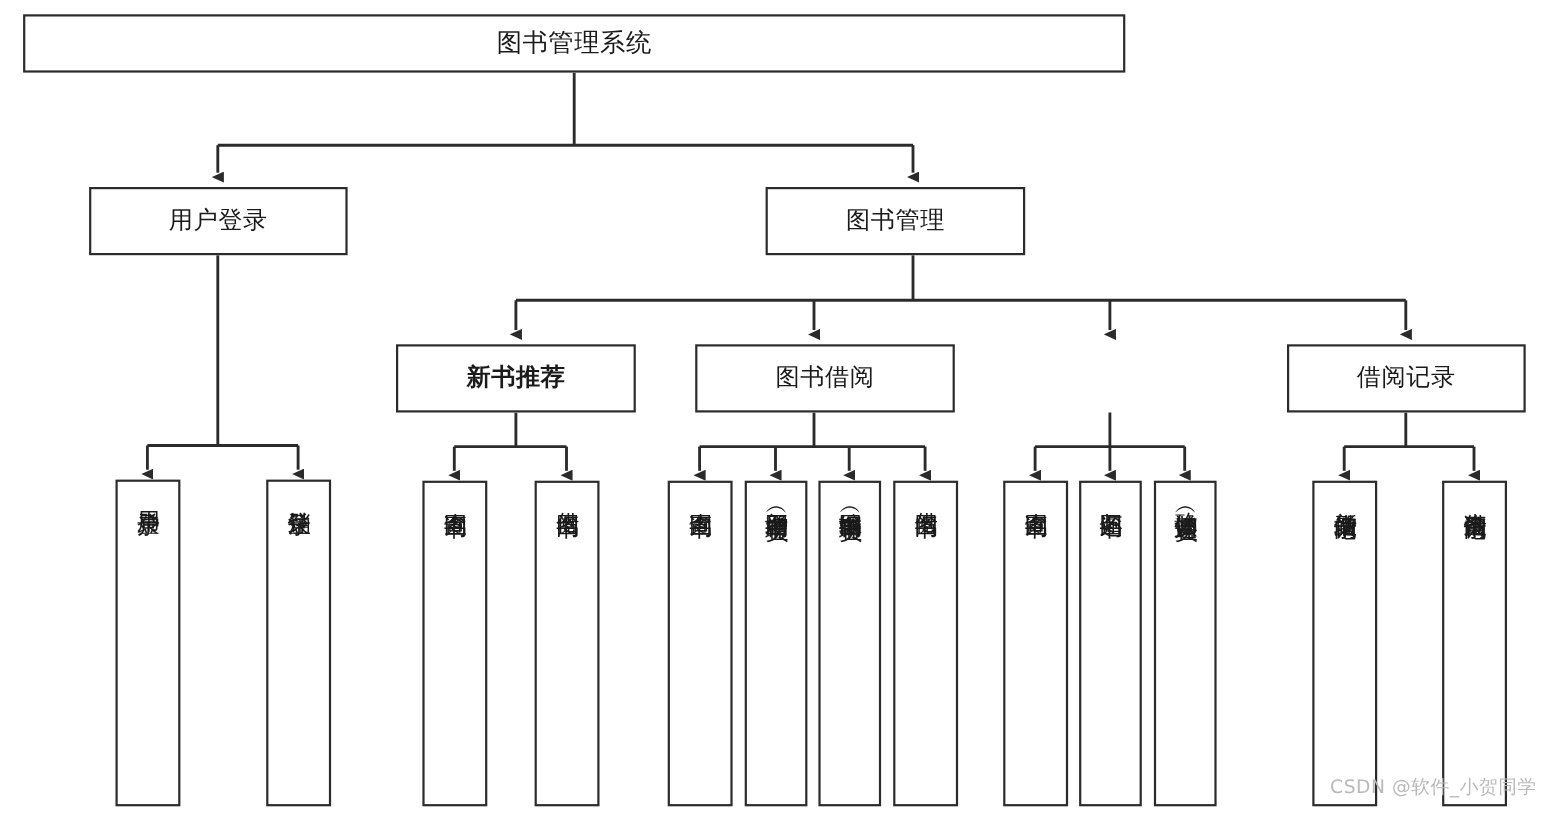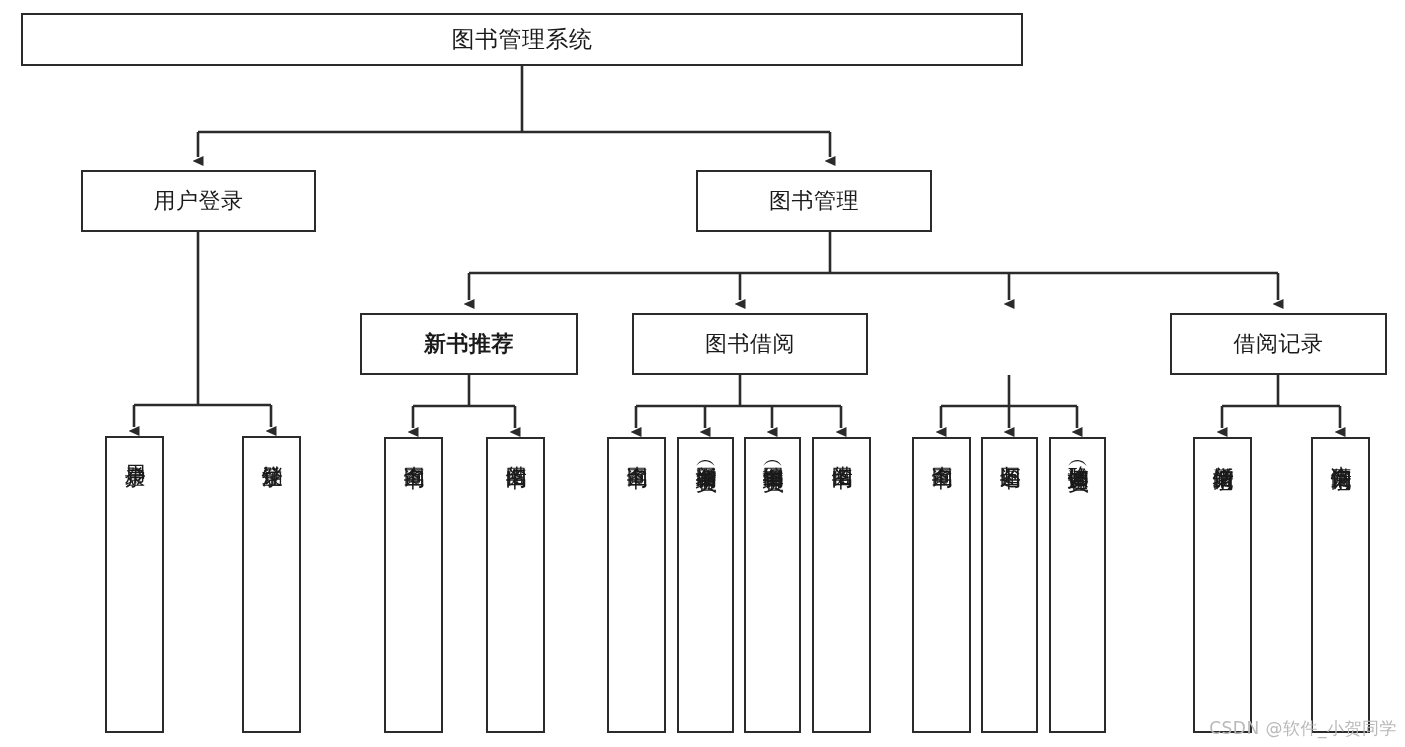--- a/index.html
+++ b/index.html
@@ -52,21 +52,21 @@
     text-orientation: upright;
     font-size: 21px;
     line-height: 1.30;
     letter-spacing: 1px;
     white-space: nowrap;
     text-align: left;
   }
   .watermark {
     position: absolute;
     right: 8px;
-    bottom: 7px;
+    bottom: 20px;
     font-size: 17px;
     color: #b9b9b9;
     letter-spacing: 0.5px;
     white-space: nowrap;
     pointer-events: none;
     text-align: center;
   }
 </style>
 </head>
 <body>

